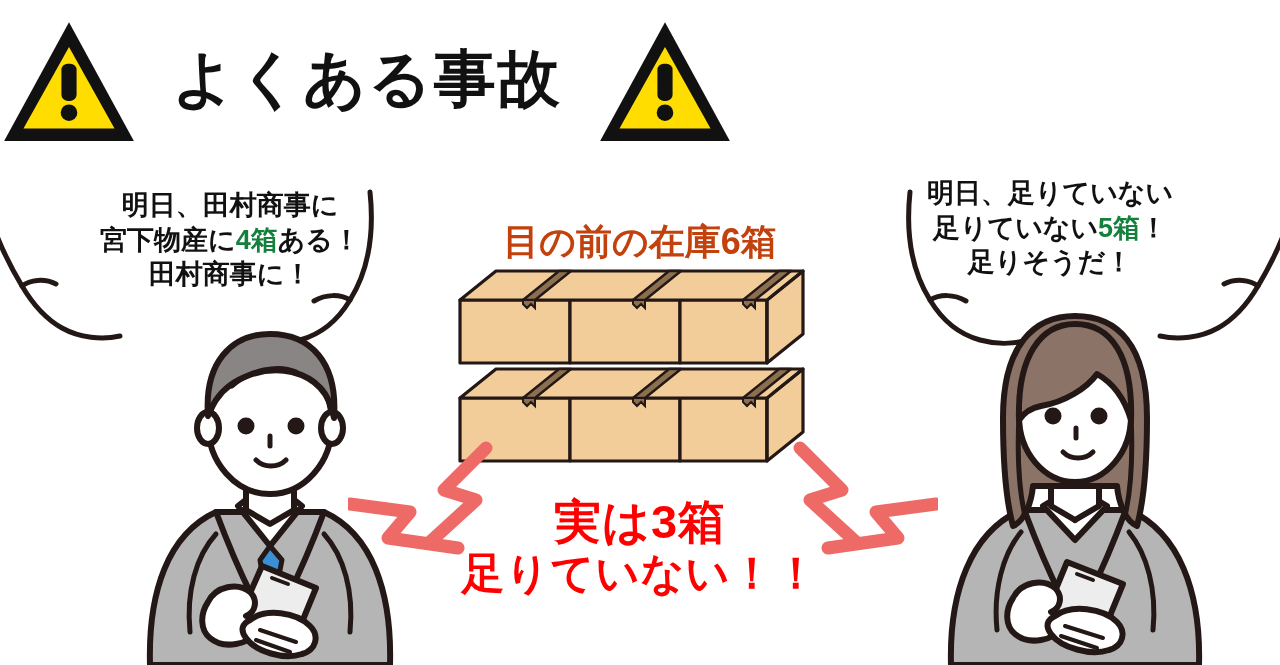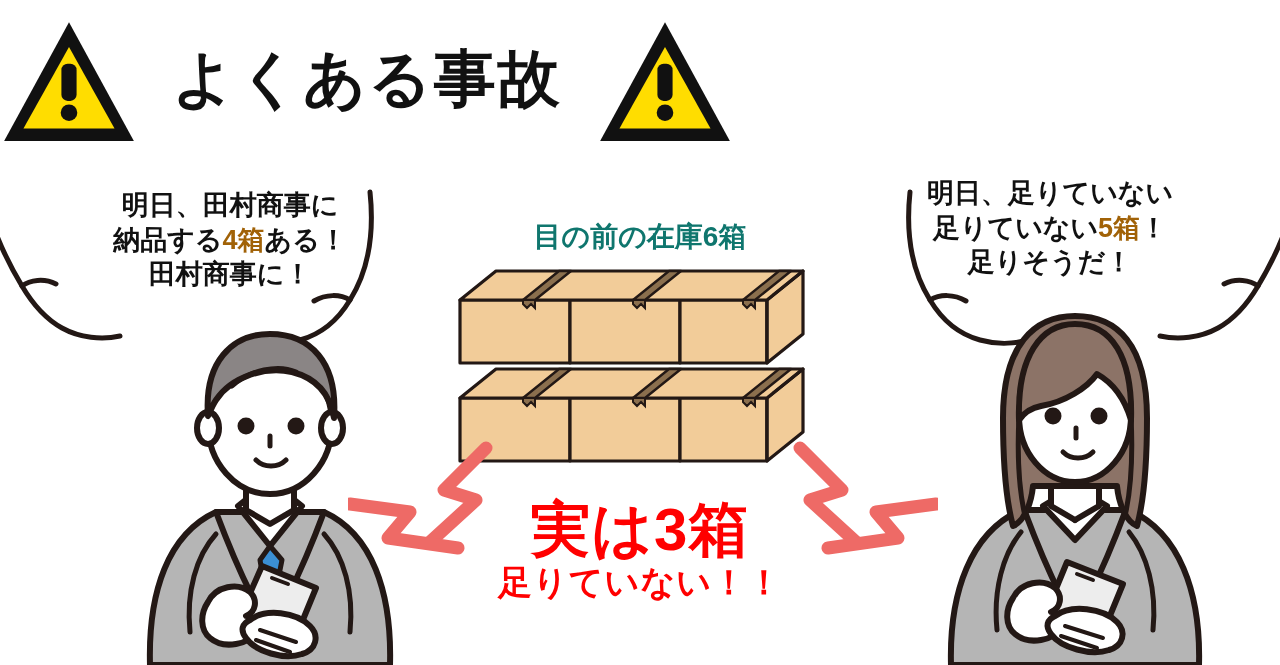--- a/index.html
+++ b/index.html
@@ -57,32 +57,32 @@
     position: absolute;
     text-align: center;
     font-size: 27px;
     font-weight: bold;
     color: #111111;
     line-height: 1.28;
     white-space: nowrap;
   }
   #bubble-left-text  { left: 60px;  top: 188px; width: 340px; }
   #bubble-right-text { left: 880px; top: 176px; width: 340px; }
-  .hl-red { color: #a16207; }
+  .hl-red { color: #15803d; }
 
   
   #stock-label {
     position: absolute;
     left: 460px;
     top: 218px;
     width: 360px;
     text-align: center;
-    font-size: 28px;
-    font-weight: bold;
-    color: #0f766e;
+    font-size: 36px;
+    font-weight: bold;
+    color: #c2410c;
     white-space: nowrap;
   }
 
   
   #boxes-svg {
     position: absolute;
     left: 455px;
     top: 258px;
     width: 360px;
     height: 215px;
@@ -96,22 +96,22 @@
   #alert-text {
     position: absolute;
     left: 380px;
     top: 496px;
     width: 520px;
     text-align: center;
     color: #ff0000;
     font-weight: bold;
     line-height: 1.12;
   }
-  #alert-line1 { font-size: 60px; letter-spacing: 1px; }
-  #alert-line2 { font-size: 34px; letter-spacing: 1px; }
+  #alert-line1 { font-size: 47px; letter-spacing: 1px; }
+  #alert-line2 { font-size: 43px; letter-spacing: 1px; }
 
   
   .person-svg { position: absolute; }
   #person-left-svg  { left: 120px;  top: 320px; width: 300px; height: 345px; }
   #person-right-svg { left: 925px;  top: 300px; width: 300px; height: 365px; }
 </style>
 </head>
 <body>
 
 <div id="stage">
@@ -136,21 +136,21 @@
 
   <svg id="bubble-left-svg" class="bubble-svg" viewBox="0 0 470 180">
     <path d="M10 0 C14 40 28 78 52 118 C62 135 74 150 92 160 C110 170 132 172 150 168" fill="none" stroke="#231815" stroke-width="5" stroke-linecap="round"></path>
     <path d="M52 118 C60 112 74 110 86 116" fill="none" stroke="#231815" stroke-width="5" stroke-linecap="round"></path>
     <path d="M400 24 C404 62 400 100 380 132 C368 152 352 166 330 172 C312 177 292 176 276 170" fill="none" stroke="#231815" stroke-width="5" stroke-linecap="round"></path>
     <path d="M380 132 C370 126 356 126 344 133" fill="none" stroke="#231815" stroke-width="5" stroke-linecap="round"></path>
   </svg>
 
   <div id="bubble-left-text" class="bubble-text">
     <div>明日、田村商事に</div>
-    <div><span>納品する</span><span class="hl-red">4箱</span><span>ある！</span></div>
+    <div><span>宮下物産に</span><span class="hl-red">4箱</span><span>ある！</span></div>
     <div>田村商事に！</div>
   </div>
 
   <svg id="bubble-right-svg" class="bubble-svg" viewBox="0 0 470 180">
     <path d="M70 24 C66 62 70 100 90 132 C102 152 118 166 140 172 C158 177 178 176 194 170" fill="none" stroke="#231815" stroke-width="5" stroke-linecap="round"></path>
     <path d="M90 132 C100 126 114 126 126 133" fill="none" stroke="#231815" stroke-width="5" stroke-linecap="round"></path>
     <path d="M460 0 C456 40 442 78 418 118 C408 135 396 150 378 160 C360 170 338 172 320 168" fill="none" stroke="#231815" stroke-width="5" stroke-linecap="round"></path>
     <path d="M418 118 C410 112 396 110 384 116" fill="none" stroke="#231815" stroke-width="5" stroke-linecap="round"></path>
   </svg>
 

